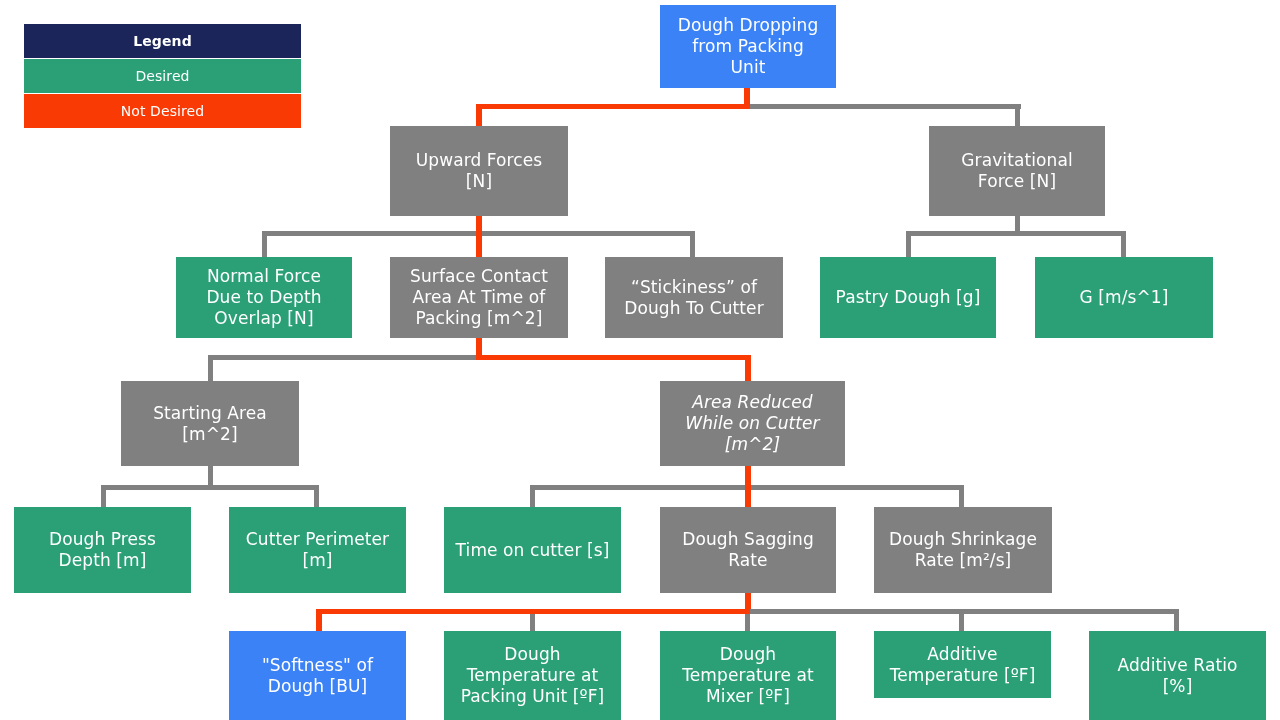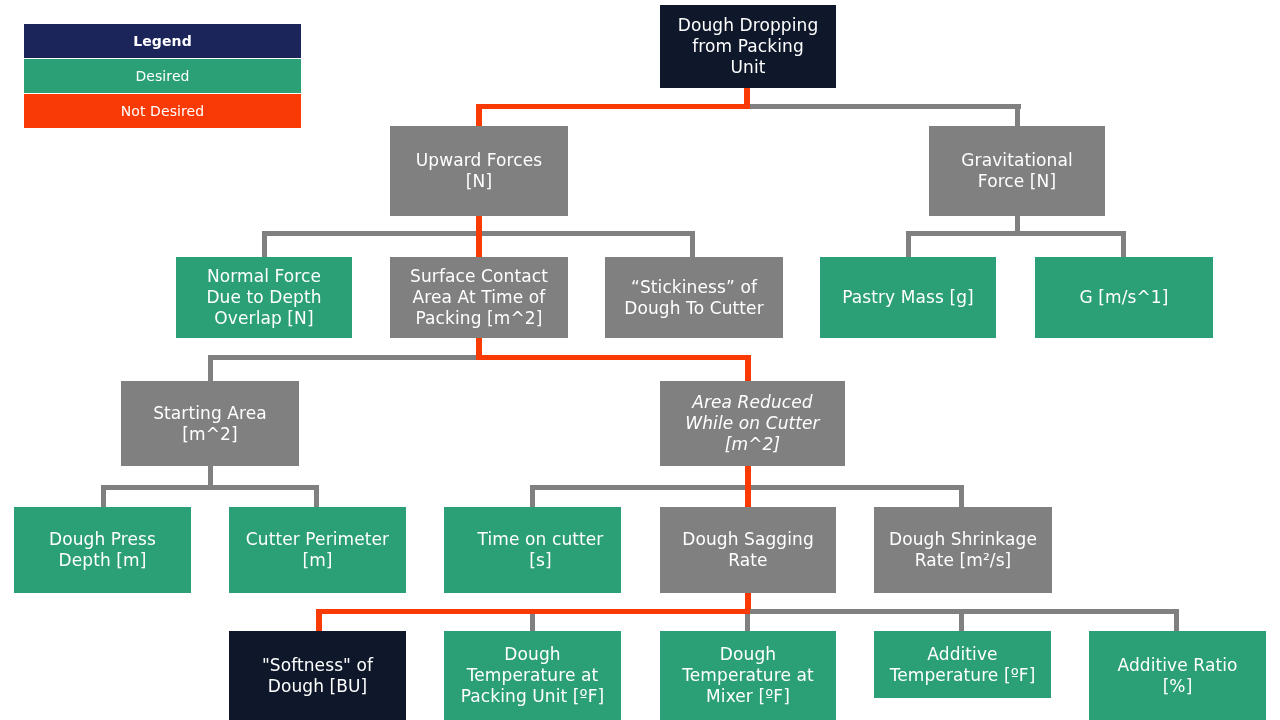--- a/index.html
+++ b/index.html
@@ -38,21 +38,21 @@
     letter-spacing: 0.1px;
     z-index: 5;
   }
   .node .label {
     display: block;
     width: 100%;
     white-space: pre-line;
   }
 
   .node.green { background: #2BA077; }
-  .node.red   { background: #0f172a; }
+  .node.red   { background: #3b82f6; }
   .node.gray  { background: #808080; }
 
   
   .conn {
     position: absolute;
     z-index: 2;
   }
   .conn.gray { background: #808080; }
   .conn.red  { background: #FA3A05; }
   .conn.red-on-top { z-index: 3; }
@@ -160,21 +160,21 @@
 Area At Time of
 Packing [m^2]</span>
   </div>
 
   <div class="node gray" style="left:605px; top:257px; width:178px; height:81px;">
     <span class="label">“Stickiness” of
 Dough To Cutter</span>
   </div>
 
   <div class="node green" style="left:820px; top:257px; width:176px; height:81px;">
-    <span class="label">Pastry Mass [g]</span>
+    <span class="label">Pastry Dough [g]</span>
   </div>
 
   <div class="node green" style="left:1035px;top:257px; width:178px; height:81px;">
     <span class="label">G [m/s^1]</span>
   </div>
 
   <div class="node gray" style="left:121px; top:381px; width:178px; height:85px;">
     <span class="label">Starting Area
 [m^2]</span>
   </div>
@@ -188,21 +188,21 @@
   <div class="node green" style="left:14px;  top:507px; width:177px; height:86px;">
     <span class="label">Dough Press
 Depth [m]</span>
   </div>
 
   <div class="node green" style="left:229px; top:507px; width:177px; height:86px;">
     <span class="label">Cutter Perimeter
 [m]</span>
   </div>
 
-  <div class="node green" style="left:444px; top:507px; width:177px; height:86px;padding-left:22px;">
+  <div class="node green" style="left:444px; top:507px; width:177px; height:86px;">
     <span class="label">Time on cutter [s]</span>
   </div>
 
   <div class="node gray" style="left:660px; top:507px; width:176px; height:86px;">
     <span class="label">Dough Sagging
 Rate</span>
   </div>
 
   <div class="node gray" style="left:874px; top:507px; width:178px; height:86px;">
     <span class="label">Dough Shrinkage

